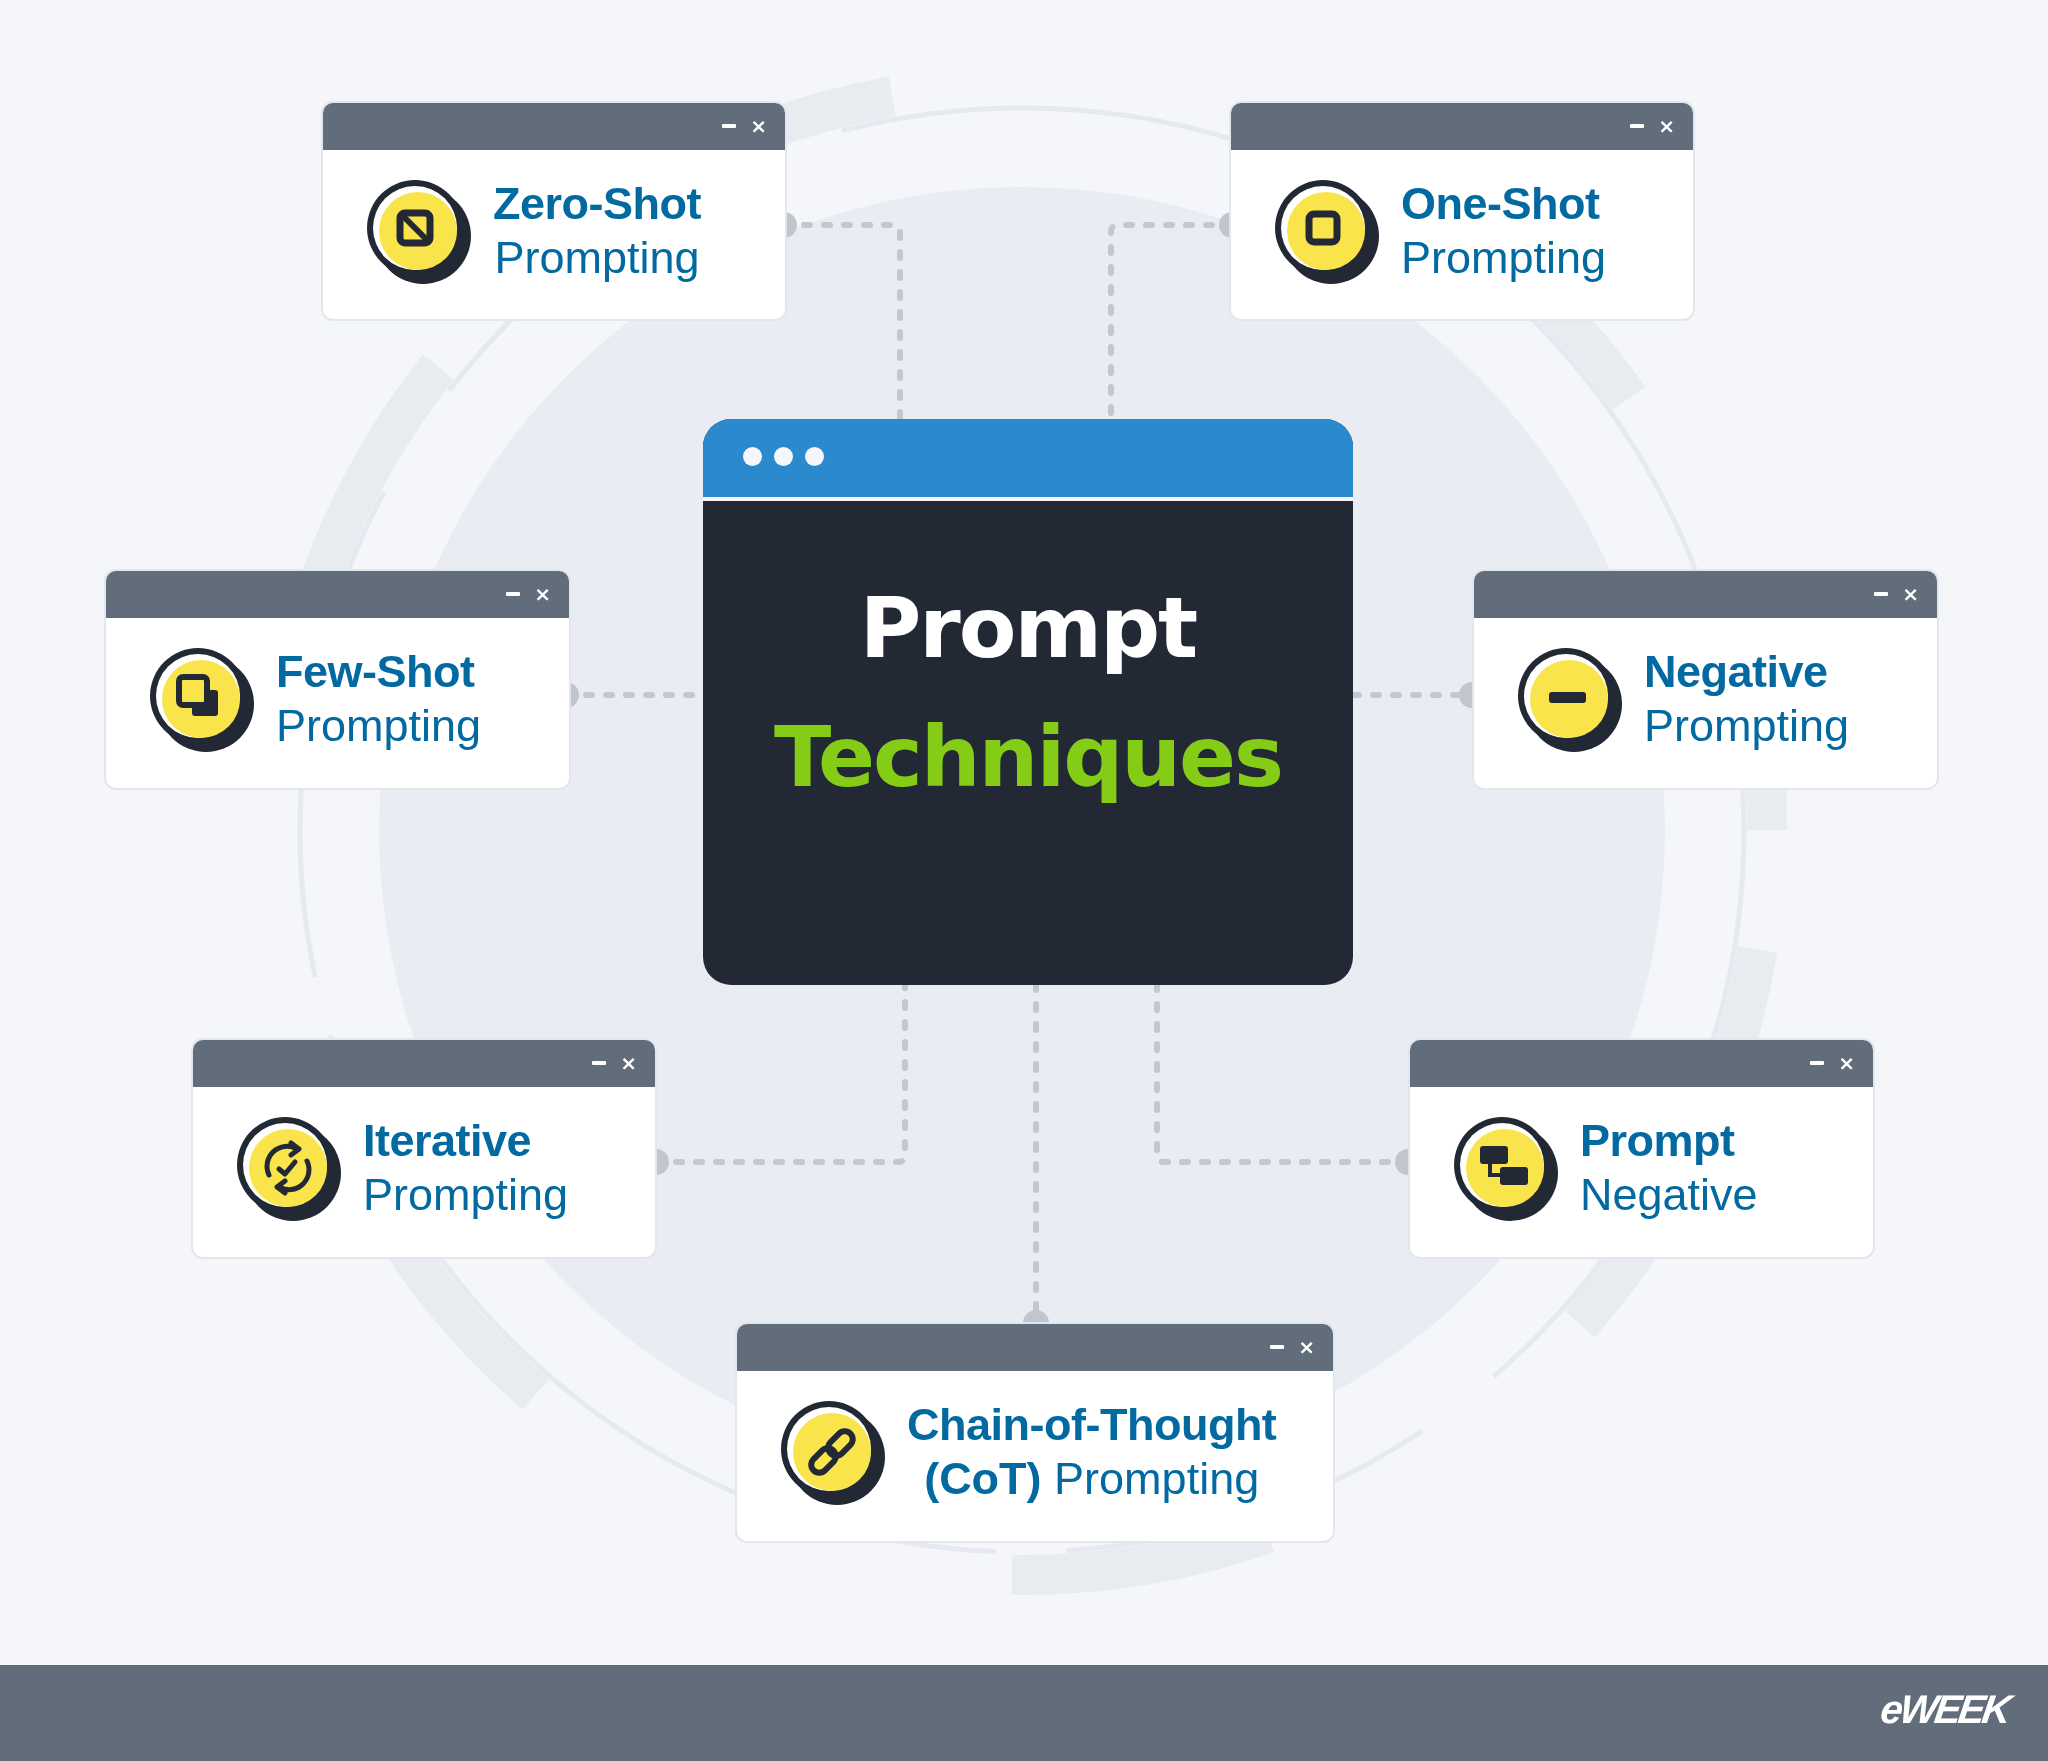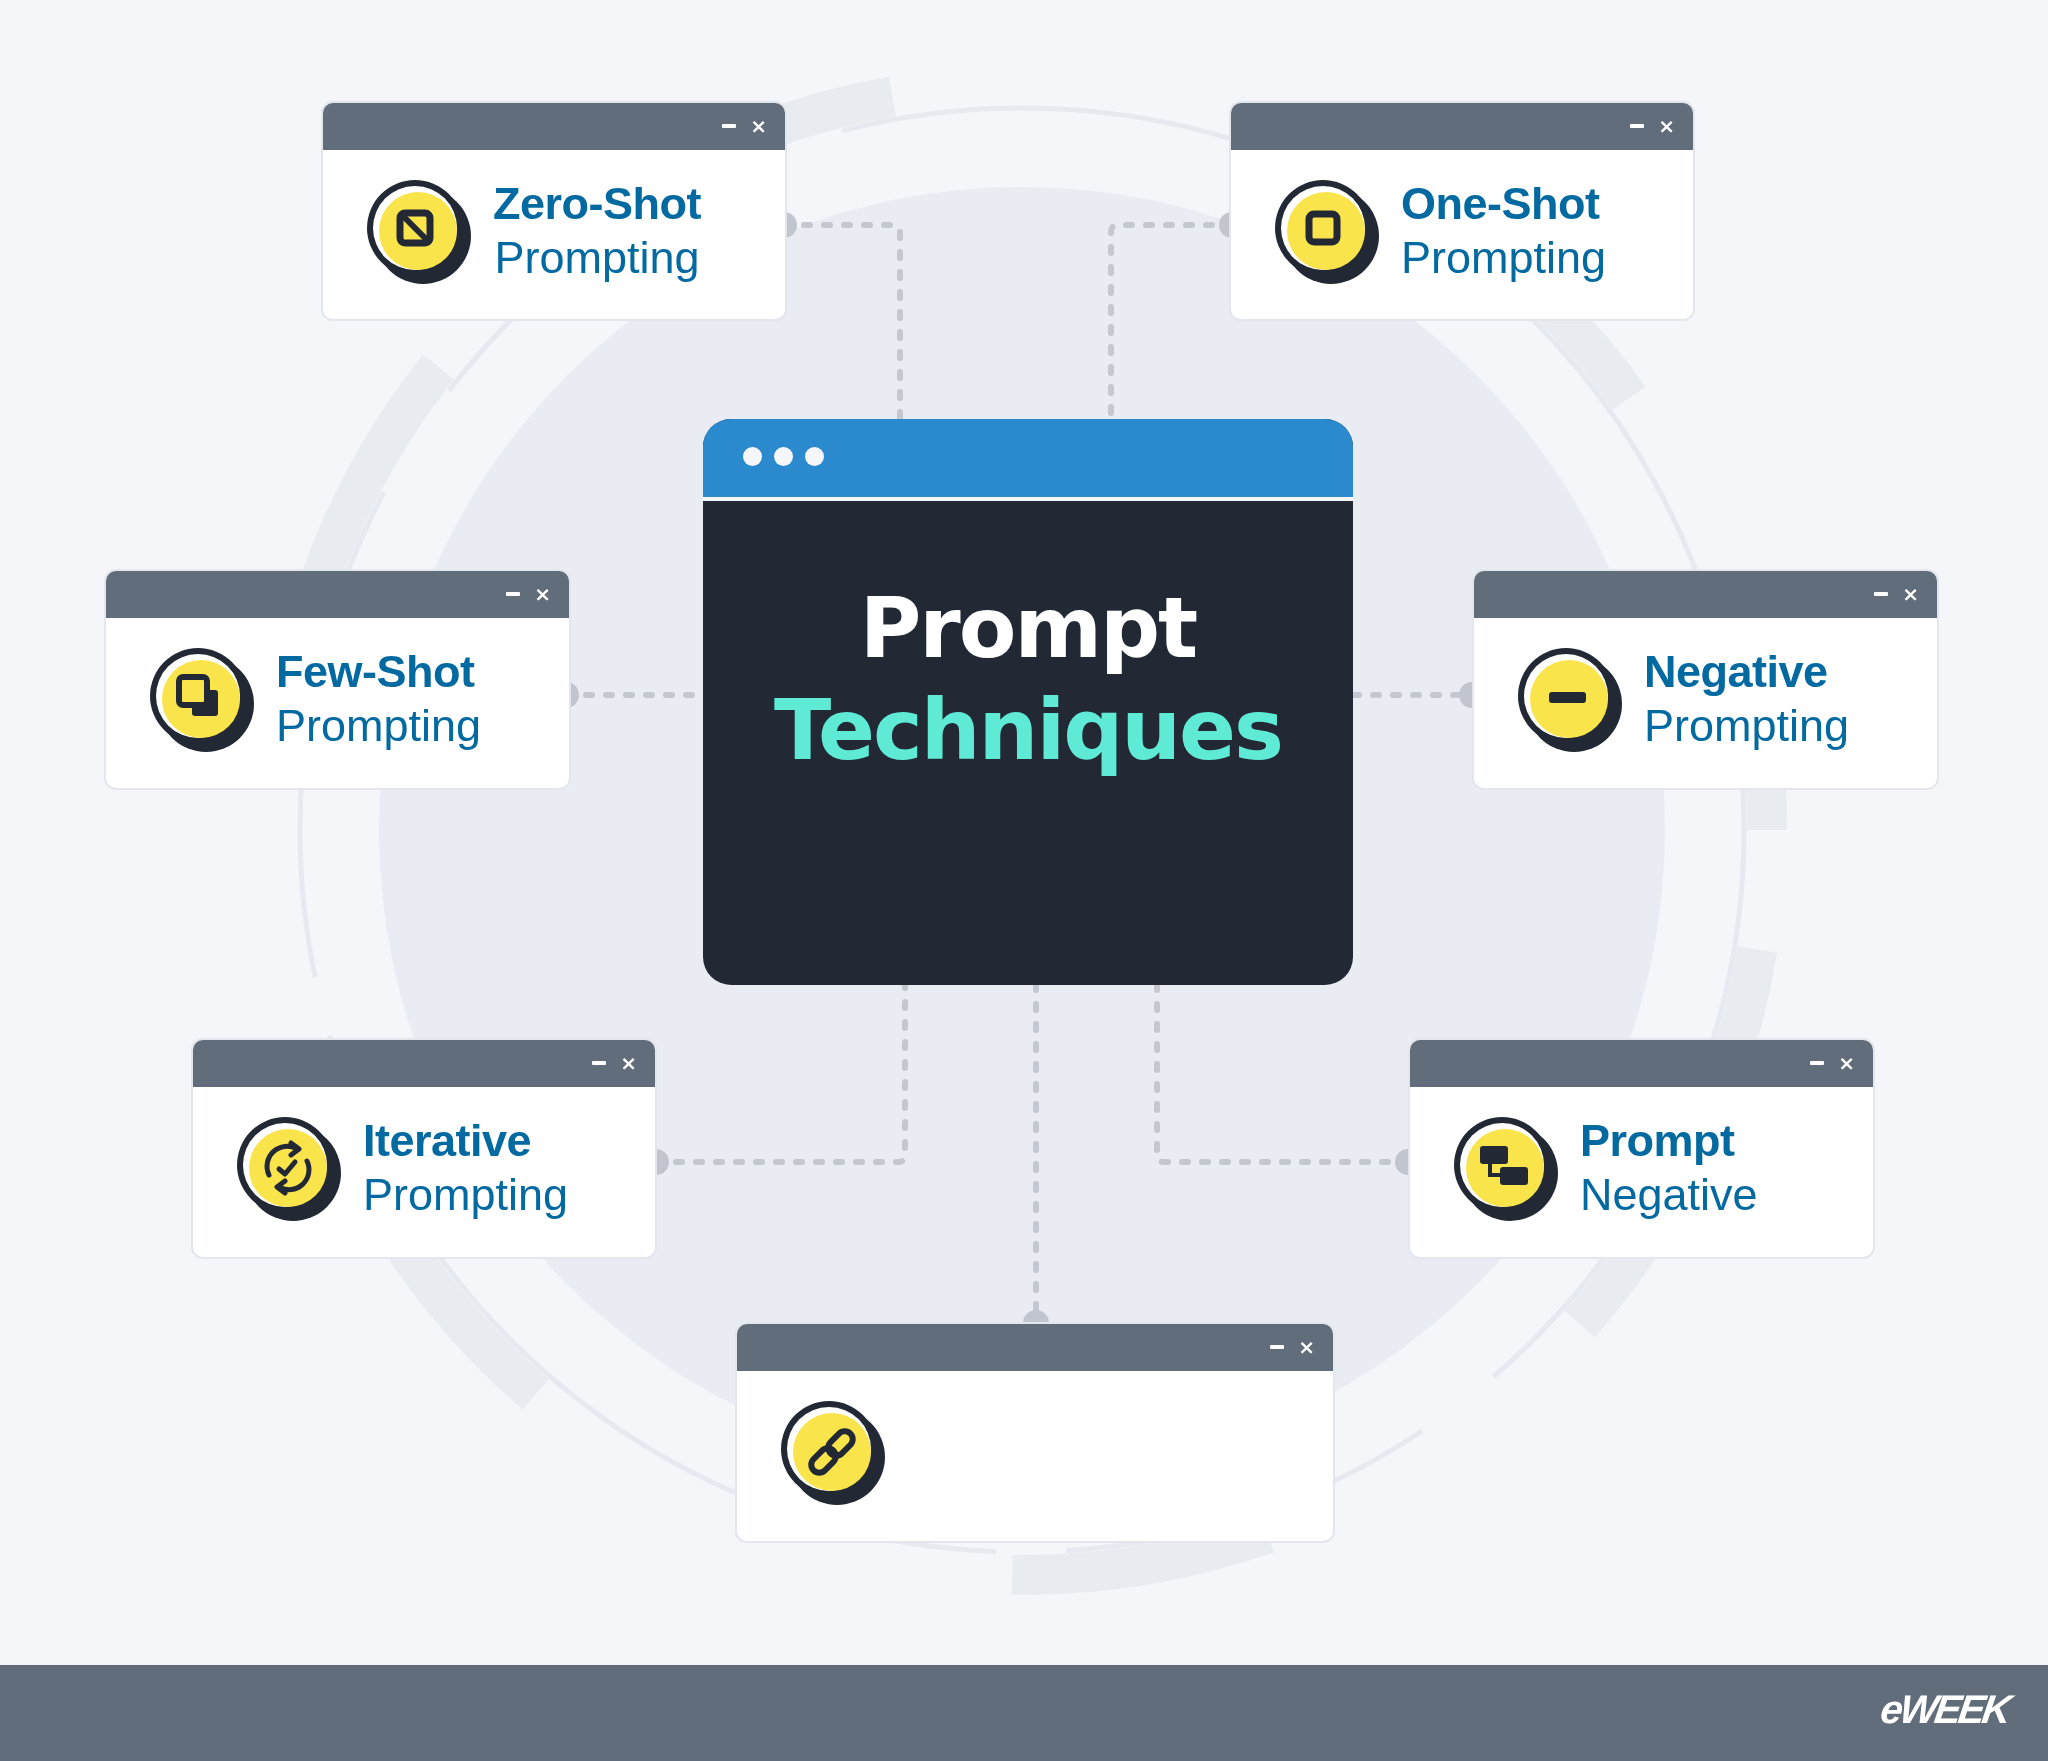--- a/index.html
+++ b/index.html
@@ -13,21 +13,21 @@
   .card .icon { position:absolute; left:40px; top:73px; width:110px; height:110px; }
   .card .txt { position:absolute; left:170px; top:74px; color:#0369a1; font-size:45px; line-height:54px; white-space:nowrap; }
   .txt .t1 { font-weight:bold; display:block; letter-spacing:-0.5px; }
   .txt .t2 { display:block; font-weight:normal;text-align:center; }
   .txt .inline-bold { font-weight:bold; }
   #center { position:absolute; left:703px; top:419px; width:650px; height:566px; background:#222834; border-radius:28px; overflow:hidden; }
   #center .cbar { position:absolute; left:0; top:0; right:0; height:78px; background:#2b8ace; border-bottom:4px solid #f4f6fa; }
   #center .dots { position:absolute; left:40px; top:28px; display:flex; gap:12px; }
   #center .dots span { width:19px; height:19px; background:#f4f6fa; border-radius:50%; display:block; }
   #center .title { position:absolute; left:0; right:0; top:158px; text-align:center; font-family:"DejaVu Sans", sans-serif; font-weight:bold; font-size:84px; line-height:102px; color:#ffffff; letter-spacing:-2px; }
-  #center .title .blue { color:#5eead4; display:block; }
+  #center .title .blue { color:#84cc16; display:block;margin-top:27px; }
   #center .title span { display:block; }
   #footer { position:absolute; left:0; top:1665px; width:2048px; height:96px; background:#616d7a; }
   #logo { position:absolute; right:40px; top:22px; color:#ffffff; font-family:"Liberation Sans", sans-serif; font-weight:bold; font-style:italic; font-size:40px; letter-spacing:-3px; transform:skewX(-8deg); }
 </style>
 </head>
 <body>
 
 <svg id="bg" viewBox="0 0 2048 1761" xmlns="http://www.w3.org/2000/svg">
   <circle cx="1022" cy="830" r="643" fill="#e9ecf3"></circle>
   <circle cx="1022" cy="830" r="722" fill="none" stroke="#e6e9ef" stroke-width="5" stroke-dasharray="620 90 380 70 900 60 500 120 400 80"></circle>
@@ -195,17 +195,21 @@
         <span class="close">×</span>
       </div>
   </div>
   <svg class="icon" viewBox="0 0 110 110">
     <use href="#badge"></use>
     <g transform="rotate(-45 55 55)" fill="none" stroke="#222834" stroke-width="6">
       <rect x="29" y="47" width="28" height="16" rx="8"></rect>
       <rect x="53" y="47" width="28" height="16" rx="8"></rect>
     </g>
   </svg>
+  <div class="txt">
+    <span class="t1">Chain-of-Thought</span>
+    <span class="t2"><span class="inline-bold">(CoT)</span><span> Prompting</span></span>
+  </div>
 </div>
 
 <div id="footer">
   <div id="logo">eWEEK</div>
 </div>
 
 </body></html>

